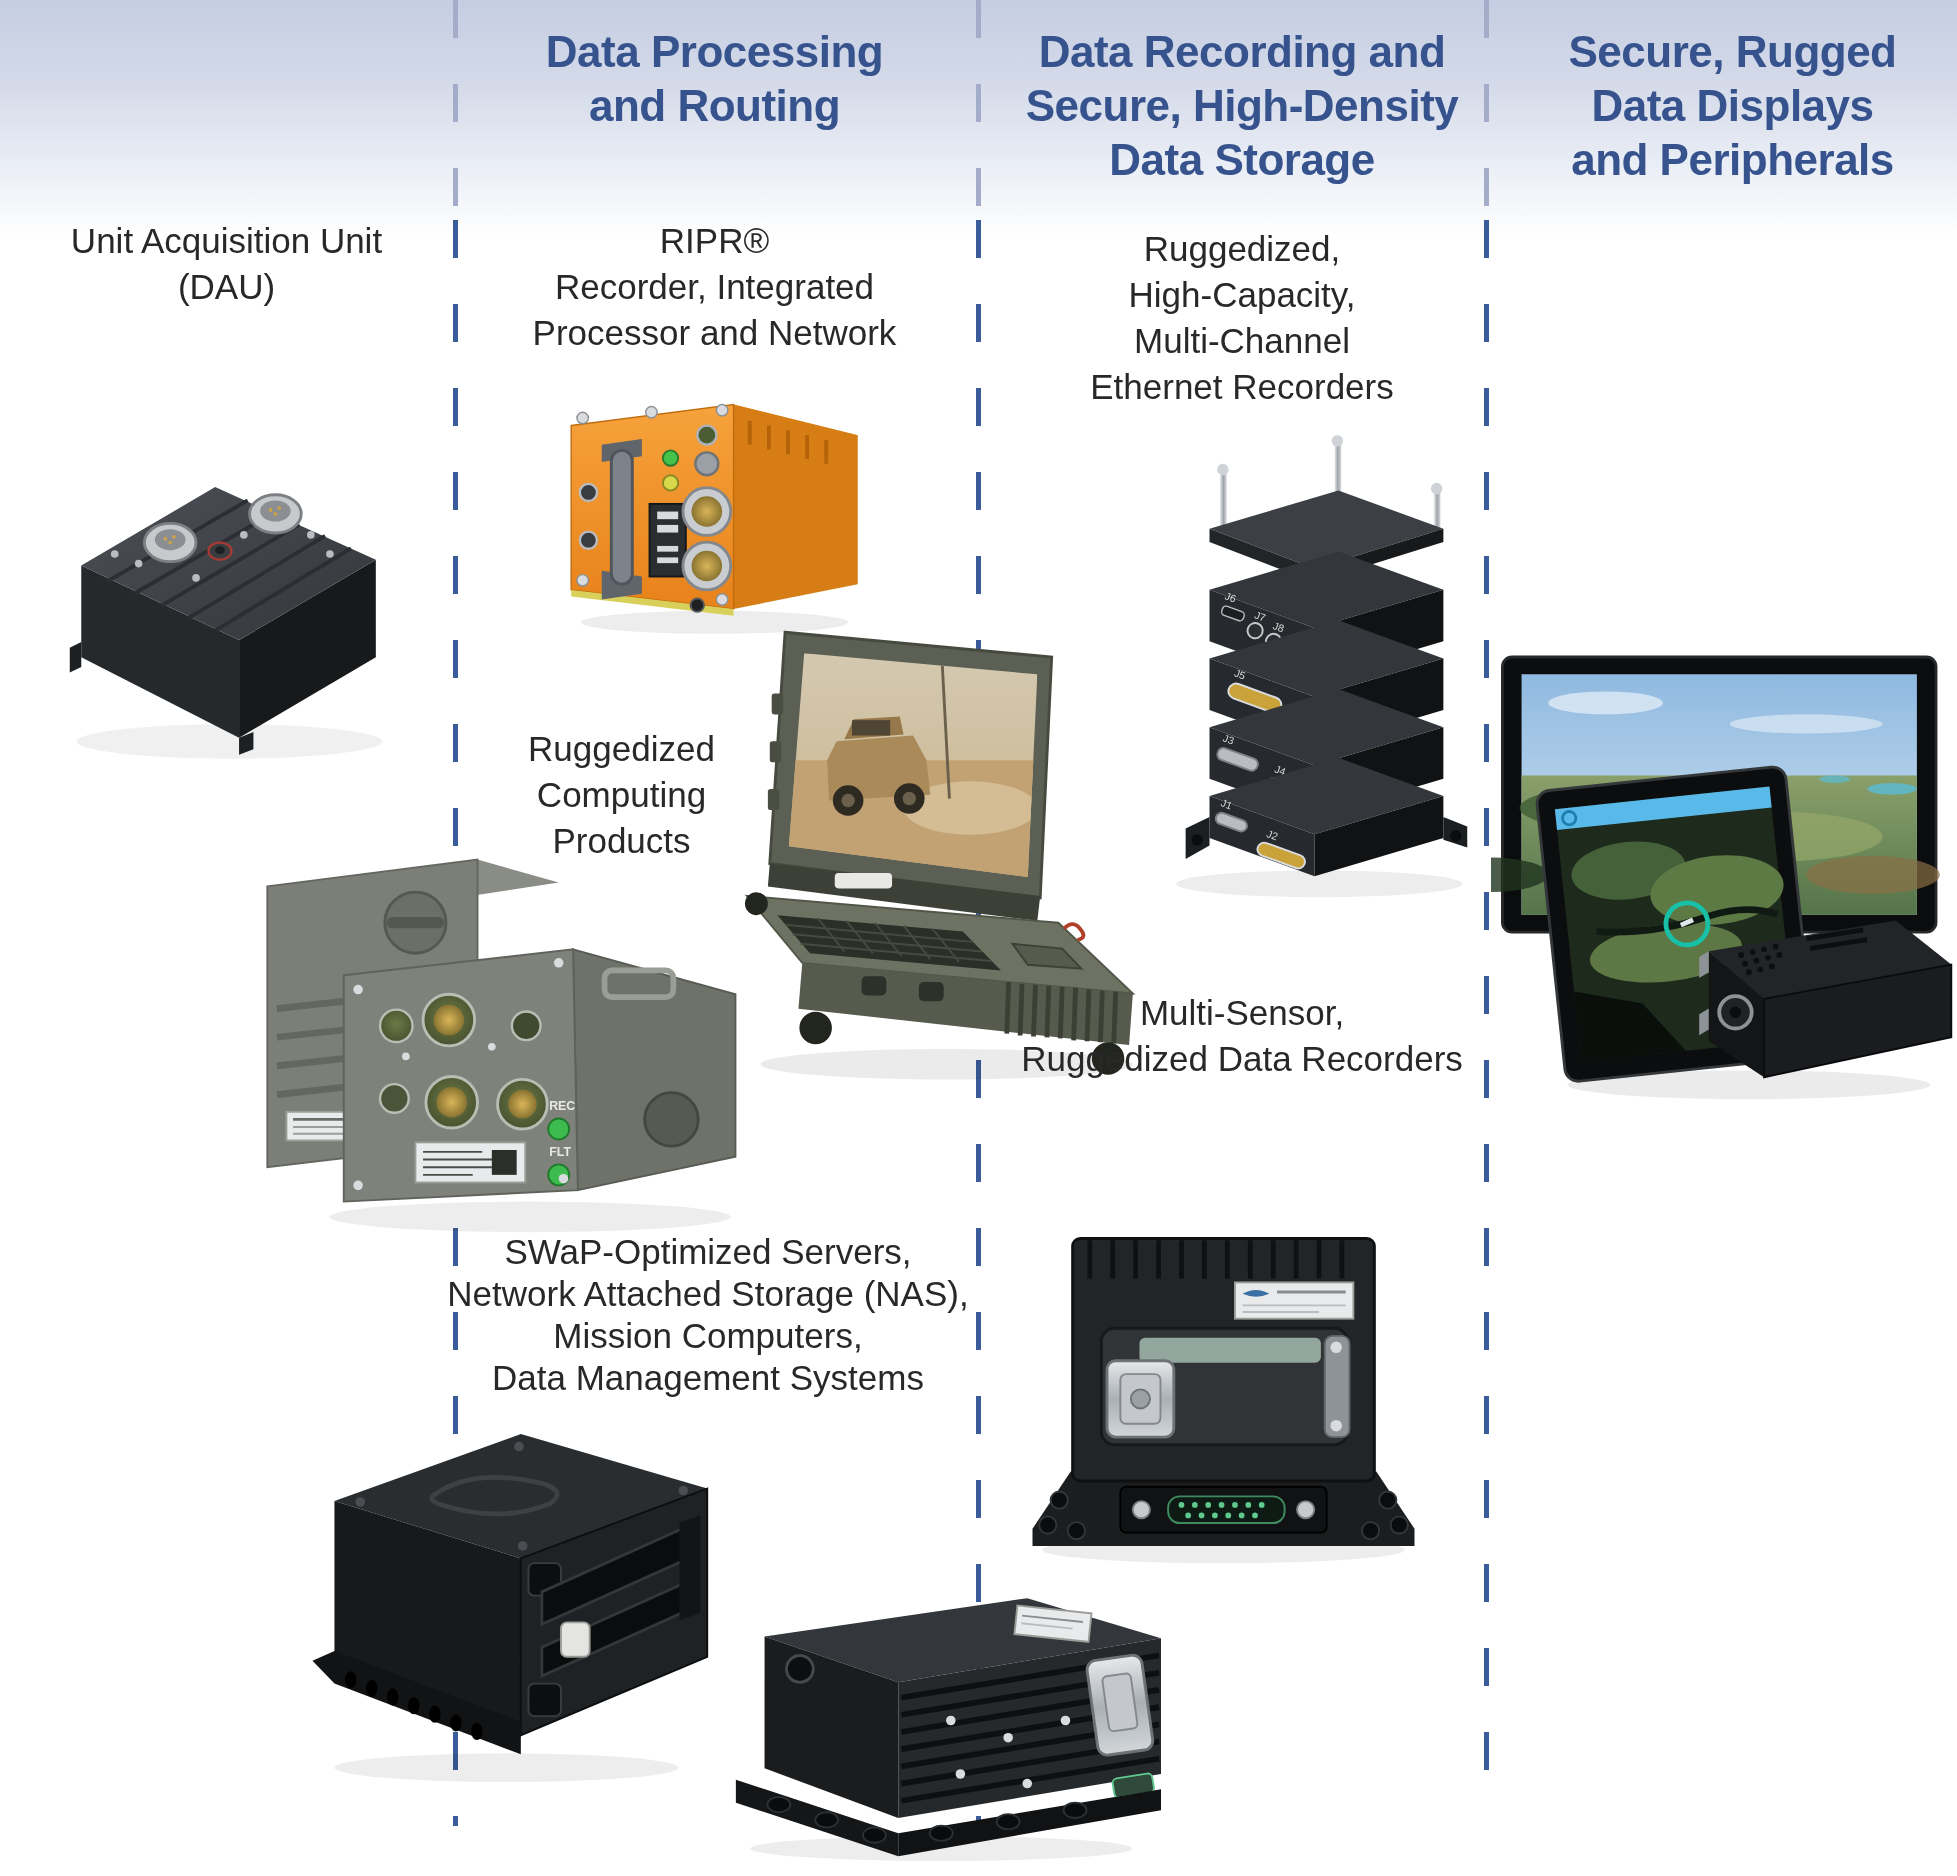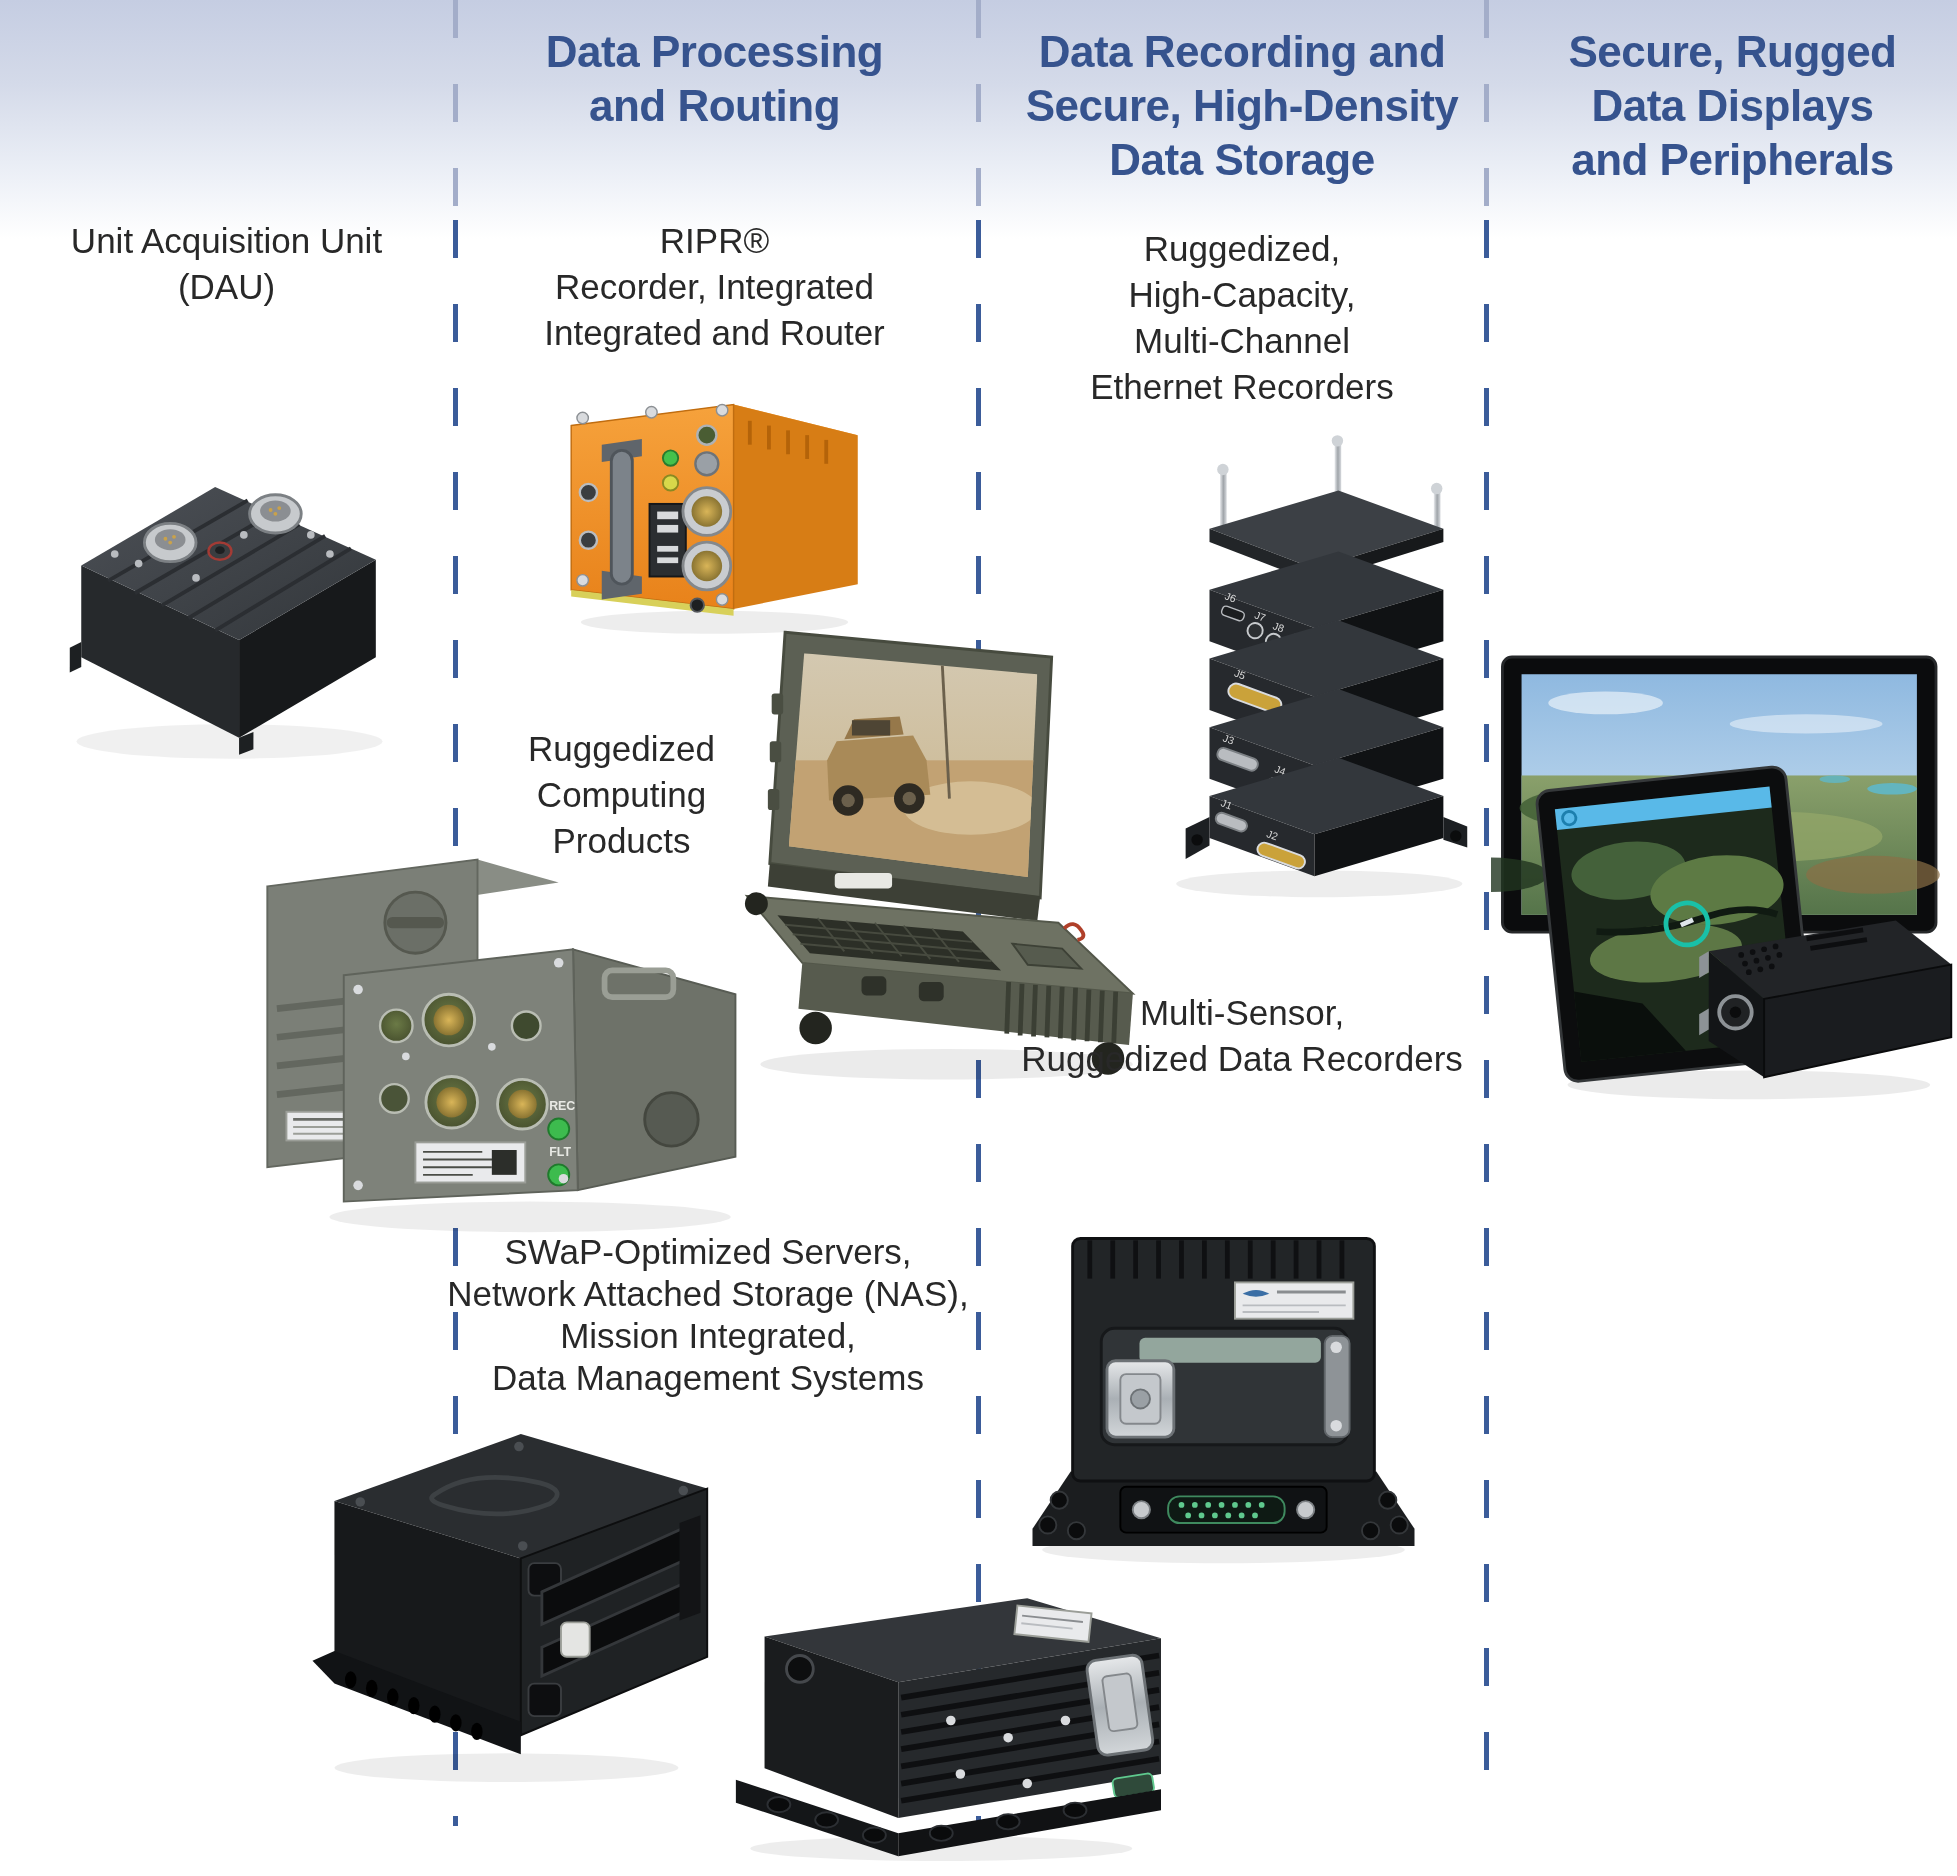--- a/index.html
+++ b/index.html
@@ -48,33 +48,33 @@
 Secure, High-Density
 Data Storage</div>
   <div class="col-header" style="left:1508px;width:449px;top:25px">Secure, Rugged
 Data Displays
 and Peripherals</div>
 
   <div class="p-label" style="left:0;width:453px;top:218px">Unit Acquisition Unit
 (DAU)</div>
   <div class="p-label" style="left:453px;width:523px;top:218px">RIPR®
 Recorder, Integrated
-Integrated and Router</div>
+Processor and Network</div>
   <div class="p-label" style="left:976px;width:532px;top:226px">Ruggedized,
 High-Capacity,
 Multi-Channel
 Ethernet Recorders</div>
   <div class="p-label" style="left:459px;width:325px;top:726px">Ruggedized
 Computing
 Products</div>
   <div class="p-label" style="left:976px;width:532px;top:990px">Multi-Sensor,
 Ruggedized Data Recorders</div>
   <div class="p-label" style="left:421px;width:574px;top:1231px;line-height:42px;">SWaP-Optimized Servers,
 Network Attached Storage (NAS),
-Mission Integrated,
+Mission Computers,
 Data Management Systems</div>
 
   <div class="product" style="left:43px;top:401px">
     <svg width="373" height="373" viewBox="0 0 390 390">
       <defs>
         <linearGradient id="dauTop" x1="0" y1="0" x2="1" y2="1">
           <stop offset="0" stop-color="#4c5056"></stop>
             <stop offset="1" stop-color="#33373b"></stop>
         </linearGradient>
       </defs>

